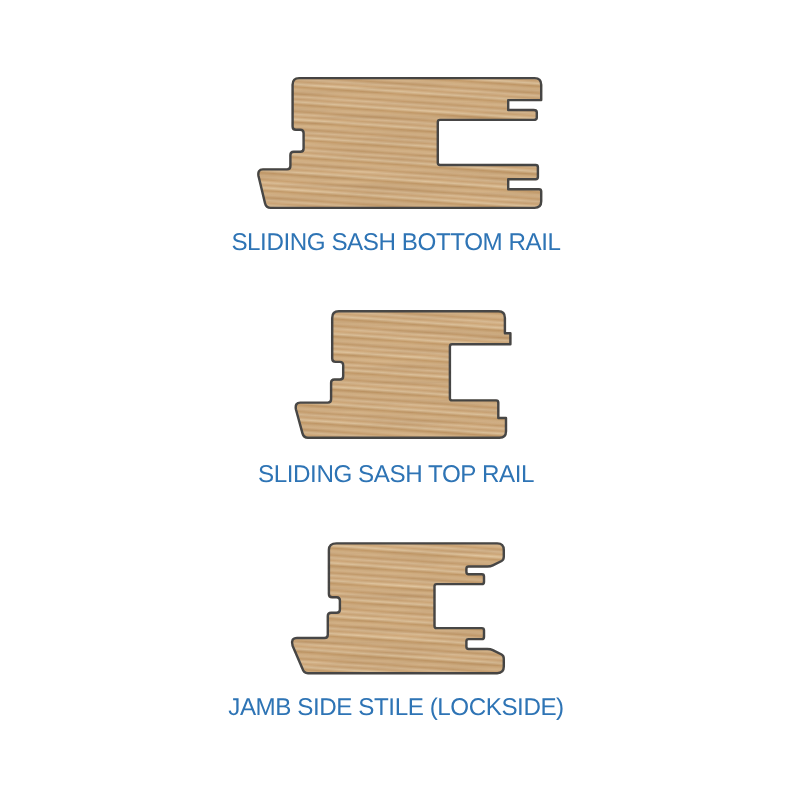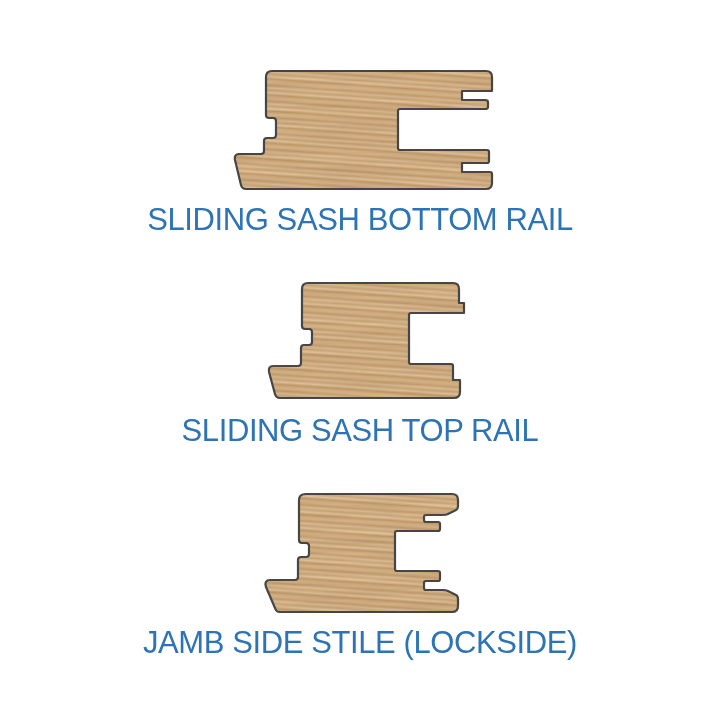--- a/index.html
+++ b/index.html
@@ -23,21 +23,21 @@
     top: 0;
     width: 720px;
     height: 720px;
     display: block;
   }
   .figure-label {
     position: absolute;
     left: 0;
     width: 720px;
     text-align: center;
-    font-size: 31px;
+    font-size: 22px;
     line-height: 26px;
     letter-spacing: -0.4px;
     font-weight: 400;
     color: var(--label-blue, #2e74b5);
     white-space: nowrap;
     user-select: none;
   }
   .label-1 { top: 207px; }
   .label-2 { top: 418px; }
   .label-3 { top: 630px; }

